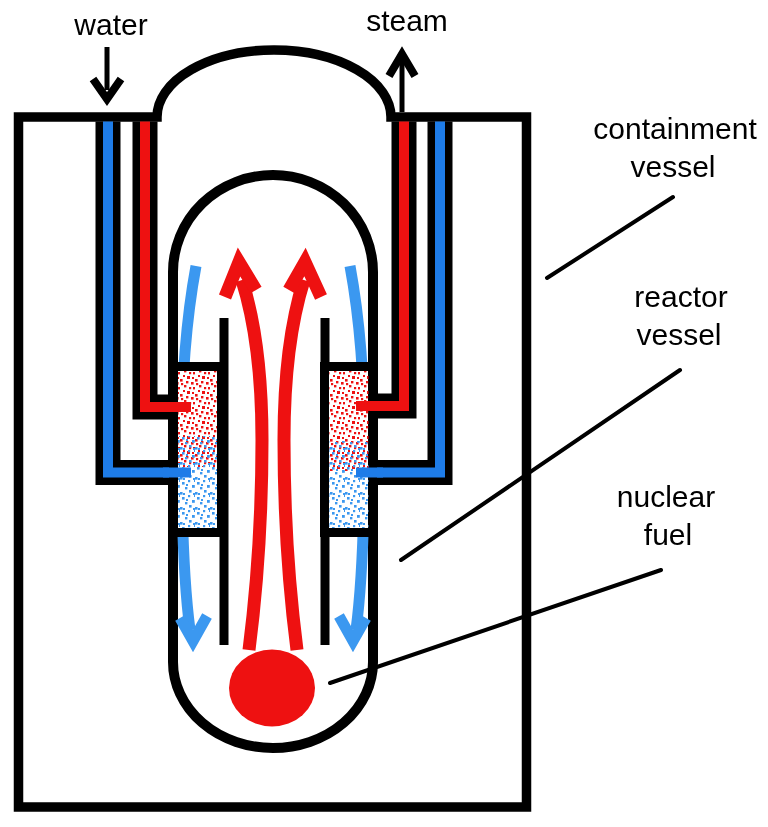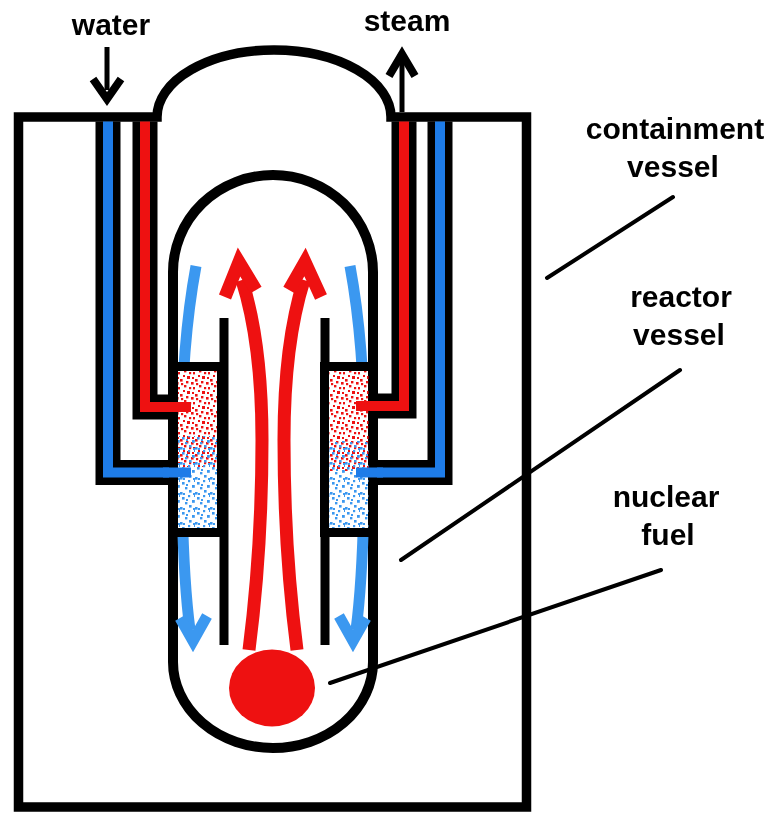--- a/index.html
+++ b/index.html
@@ -1,17 +1,17 @@
 <!DOCTYPE html>
 <html><head>
 <meta charset="utf-8">
 <style>
   html,body{margin:0;padding:0;background:#ffffff;}
   #stage{position:relative;width:768px;height:827px;background:#ffffff;overflow:hidden;
-         font-family:"Liberation Sans",sans-serif;font-weight:bold;}
+         font-family:"Liberation Sans",sans-serif;}
   svg{display:block;}
   .lbl{fill:#000000;font-family:"Liberation Sans",sans-serif;font-size:30px;}
   .outline{stroke:#000000;fill:none;}
   .leader{stroke:#000000;stroke-width:4;fill:none;stroke-linecap:round;}
   .annarrow{stroke:#000000;fill:none;}
 </style>
 </head>
 <body>
 
 <div id="stage">

